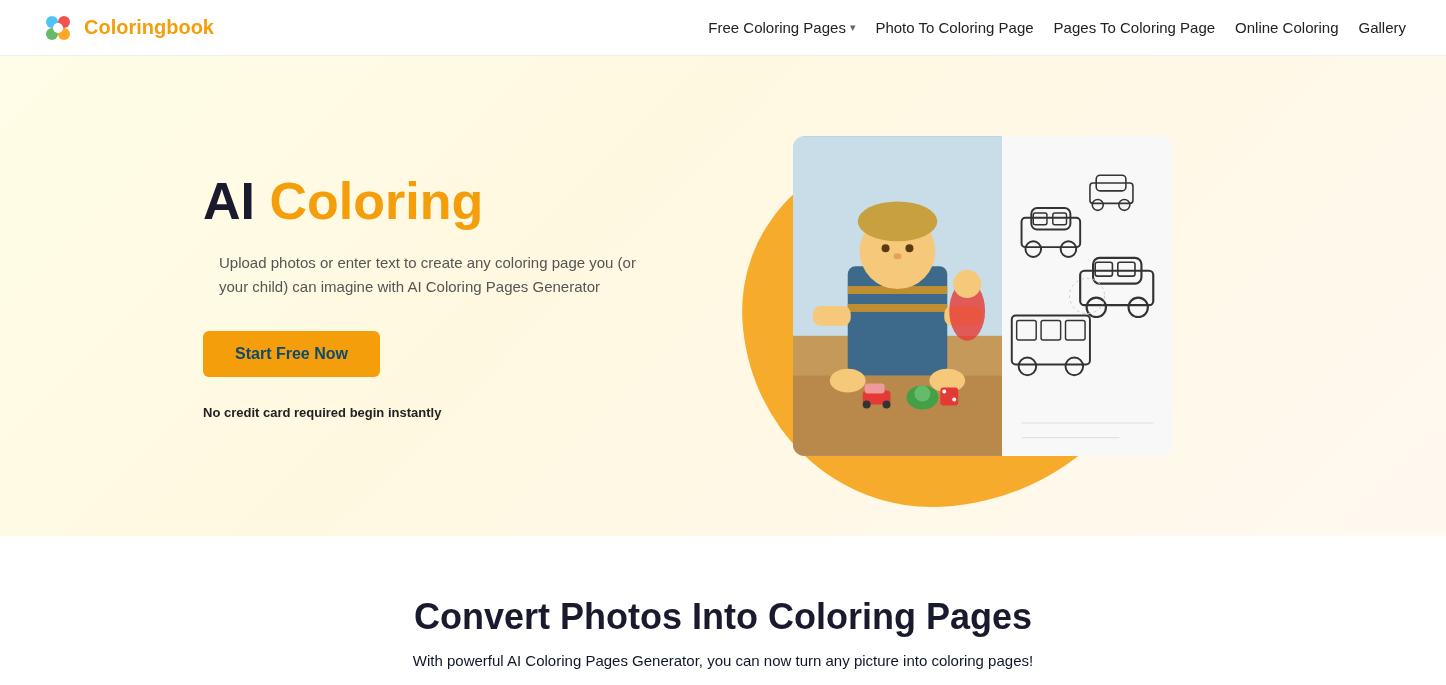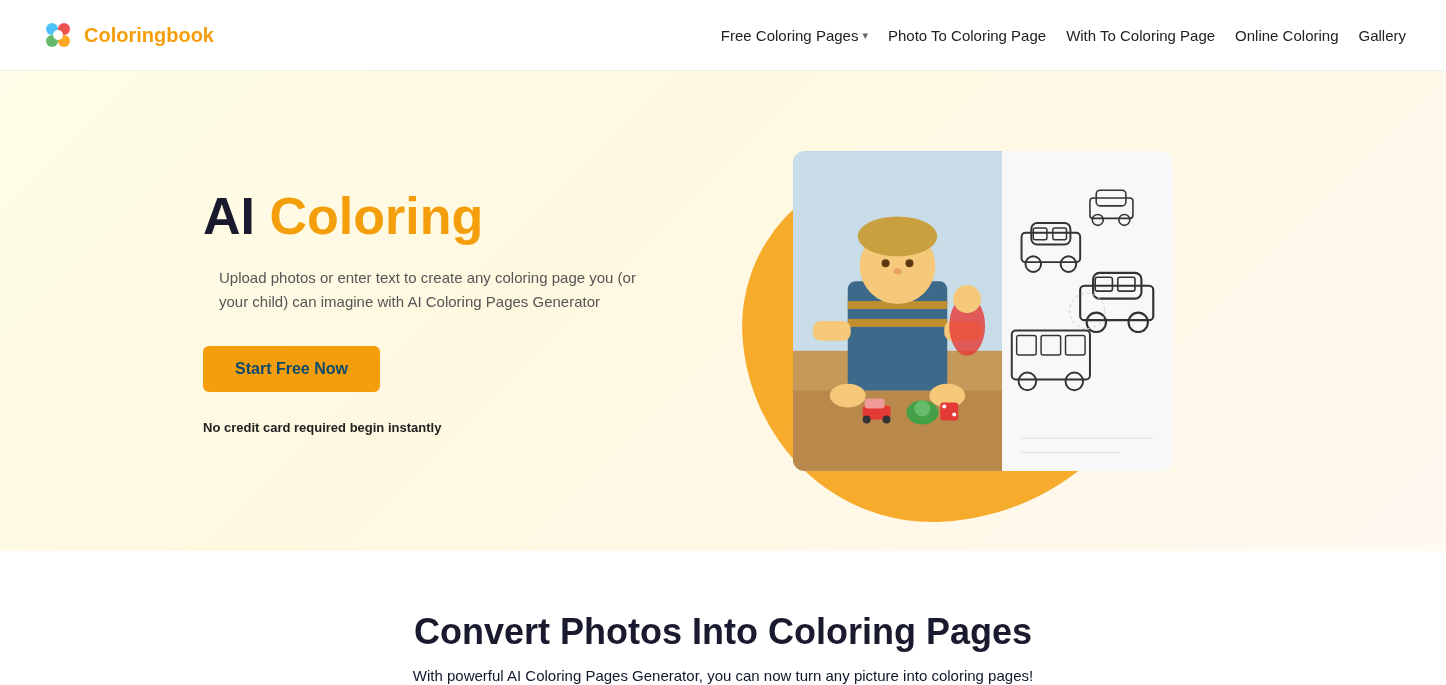--- a/index.html
+++ b/index.html
@@ -4,21 +4,21 @@
   <style>
     * { margin: 0; padding: 0; box-sizing: border-box; }
     body { font-family: -apple-system, BlinkMacSystemFont, 'Segoe UI', Arial, sans-serif; background: #fff; overflow-x: hidden; }
 
     
     header {
       display: flex;
       align-items: center;
       justify-content: space-between;
       padding: 0 40px;
-      height: 71px;
+      height: 56px;
       background: #fff;
       border-bottom: 1px solid #f0f0f0;
       position: relative;
       z-index: 10;
     }
     .logo-area {
       display: flex;
       align-items: center;
       gap: 8px;
       cursor: pointer;
@@ -192,21 +192,21 @@
   </div>
   <nav>
     <div class="nav-item">
       <span>Free Coloring Pages</span>
       <span class="nav-dropdown-icon">▾</span>
     </div>
     <div class="nav-item">
       <span>Photo To Coloring Page</span>
     </div>
     <div class="nav-item">
-      <span>With To Coloring Page</span>
+      <span>Pages To Coloring Page</span>
     </div>
     <div class="nav-item">
       <span>Online Coloring</span>
     </div>
     <div class="nav-item">
       <span>Gallery</span>
     </div>
   </nav>
 </header>
 

